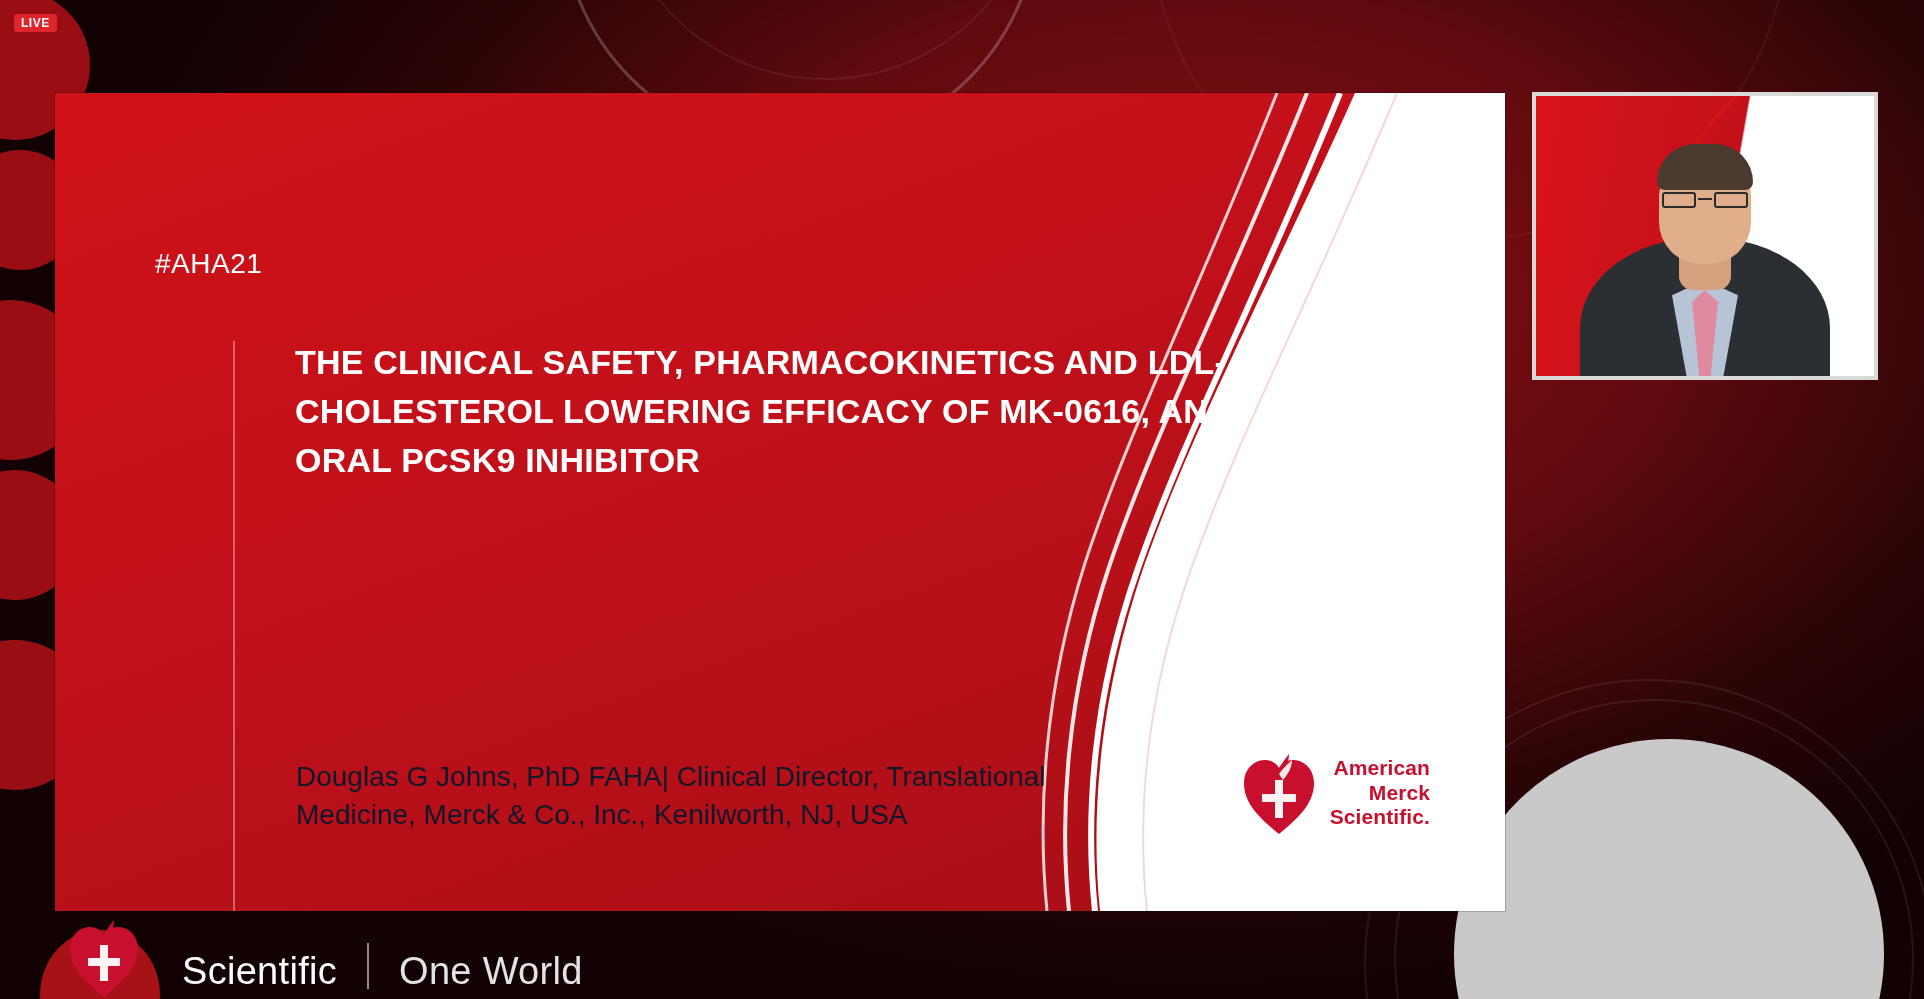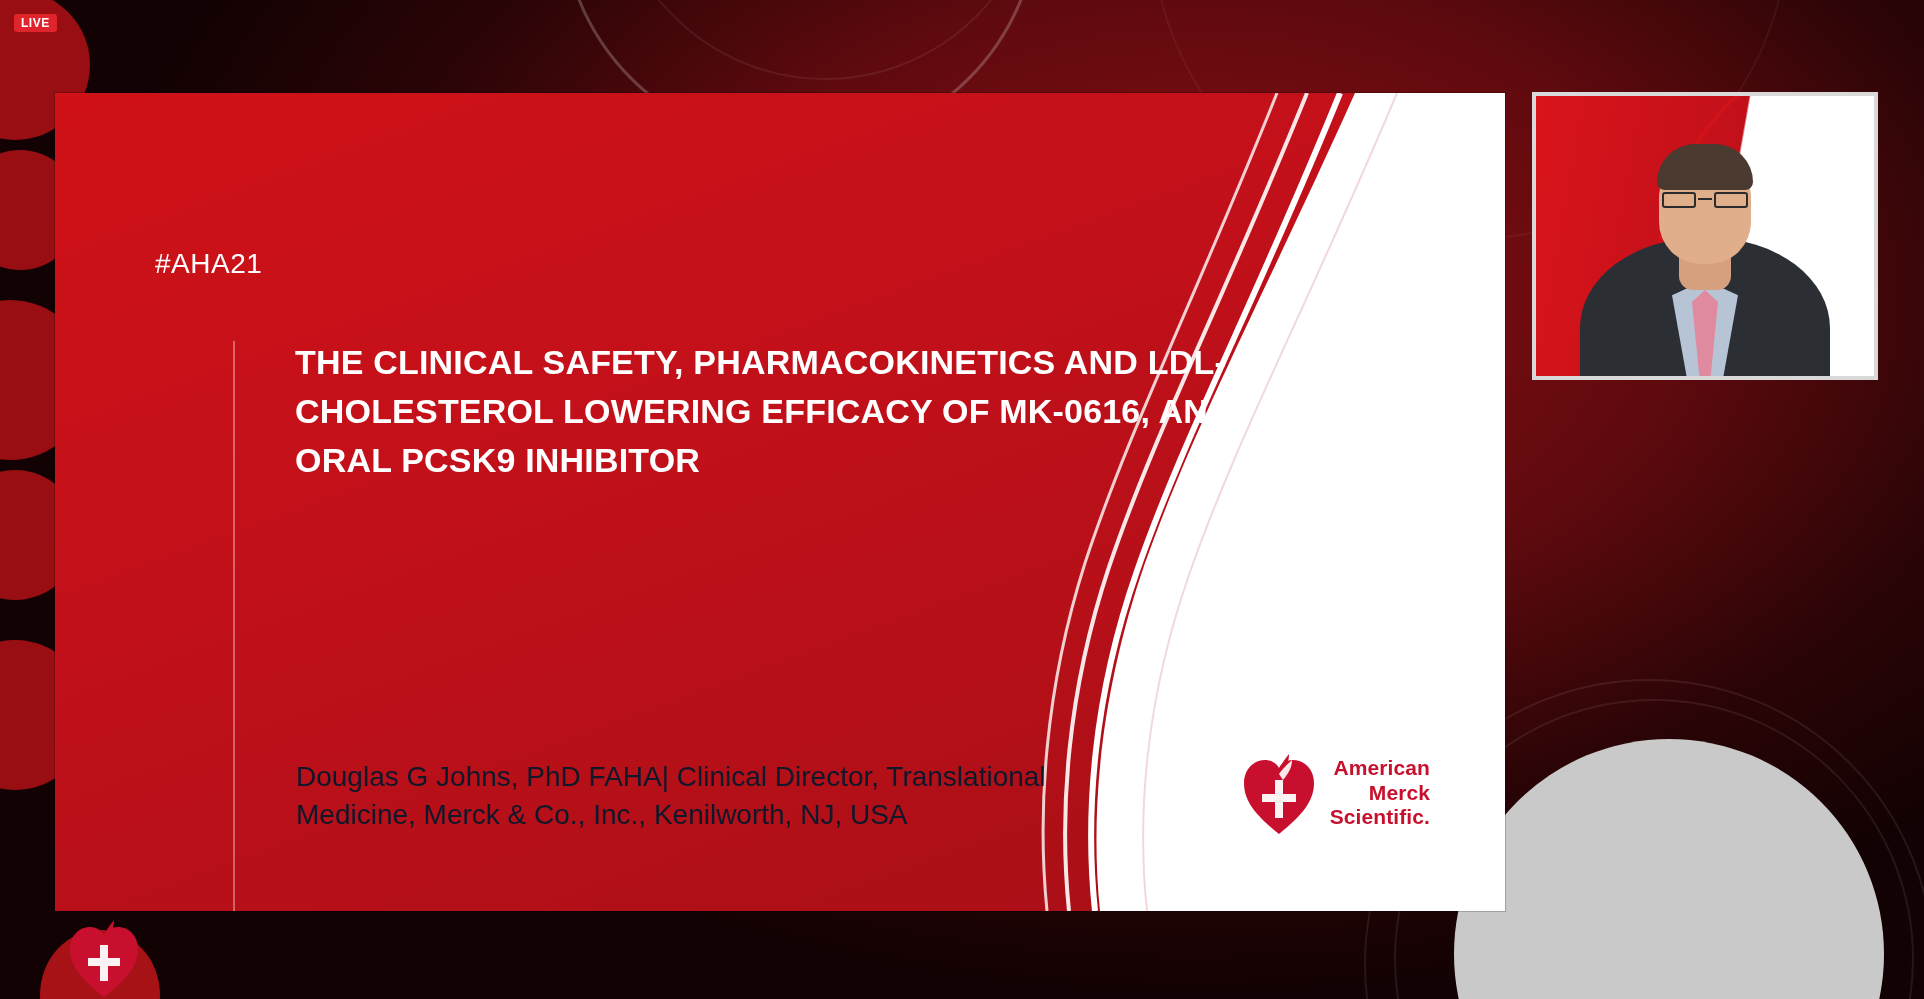--- a/index.html
+++ b/index.html
@@ -361,15 +361,20 @@
       </div>
     </div>
   </div>
 
   <div class="bottom-bar">
     <svg class="bottom-logo" viewBox="0 0 72 82">
       <path d="M36,80 C12,61 2,48 2,32 C2,19 11,10 22,10 C29,10 34,14 36,18 C38,14 43,10 50,10 C61,10 70,19 70,32 C70,48 60,61 36,80 Z" fill="#c8102e"></path>
       <path d="M36,19 C38,13 42,8 46,3 C46,11 43,16 40,21 Z" fill="#c8102e"></path>
       <path d="M32,28 h8 v13 h12 v8 h-12 v15 h-8 v-15 h-12 v-8 h12 Z" fill="#ffffff" opacity="0.95"></path>
     </svg>
+    <div class="bottom-text">
+      <span class="t1">Scientific</span>
+      <span class="divider"></span>
+      <span class="t2">One World</span>
+    </div>
   </div>
 
 </div>
 
 </body></html>

